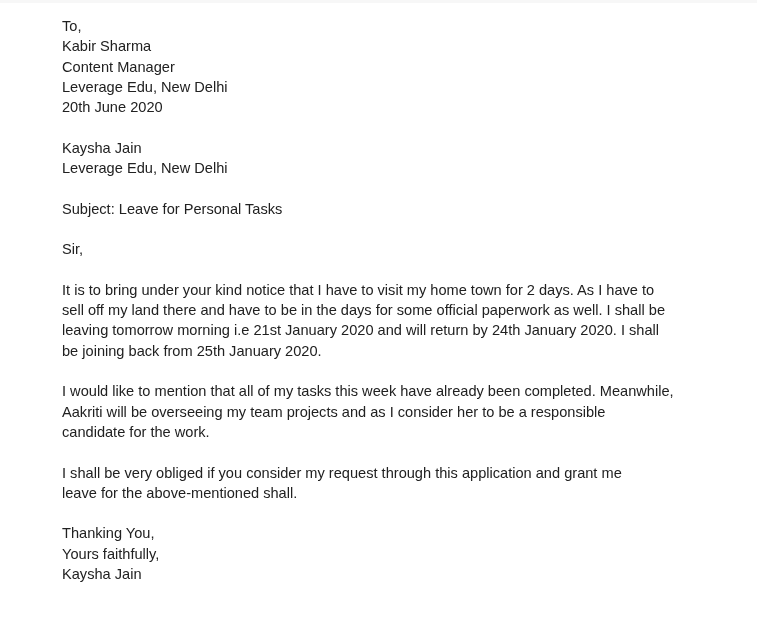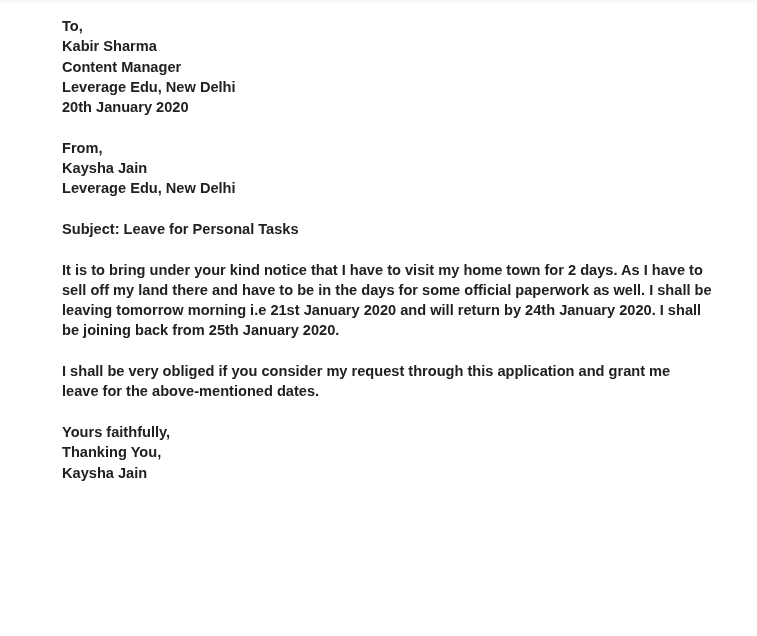--- a/index.html
+++ b/index.html
@@ -9,58 +9,65 @@
       font-family: "Liberation Sans", sans-serif;
       color: #212121;
     }
     .top-strip { height: 3px; background: #f7f7f7; }
     .letter {
       position: absolute; left: 62px; top: 16px;
       width: 640px;
       font-size: 14.6px; line-height: 20.3px;
     }
     .block { margin: 0 0 20.3px 0; }
-    .line { display: block; white-space: nowrap; font-weight: bold; }
+    .line { display: block; white-space: nowrap; }
   </style>
 </head>
 <body>
 
 <div class="top-strip"></div>
 
 <div class="letter">
   <div class="block">
     <span class="line">To,</span>
     <span class="line">Kabir Sharma</span>
     <span class="line">Content Manager</span>
     <span class="line">Leverage Edu, New Delhi</span>
-    <span class="line">20th January 2020</span>
+    <span class="line">20th June 2020</span>
   </div>
 
   <div class="block">
-    <span class="line">From,</span>
     <span class="line">Kaysha Jain</span>
     <span class="line">Leverage Edu, New Delhi</span>
   </div>
 
   <div class="block">
     <span class="line">Subject: Leave for Personal Tasks</span>
   </div>
 
+  <div class="block">
+    <span class="line">Sir,</span>
+  </div>
 
   <div class="block">
     <span class="line">It is to bring under your kind notice that I have to visit my home town for 2 days. As I have to</span>
     <span class="line">sell off my land there and have to be in the days for some official paperwork as well. I shall be</span>
     <span class="line">leaving tomorrow morning i.e 21st January 2020 and will return by 24th January 2020. I shall</span>
     <span class="line">be joining back from 25th January 2020.</span>
   </div>
 
+  <div class="block">
+    <span class="line">I would like to mention that all of my tasks this week have already been completed. Meanwhile,</span>
+    <span class="line">Aakriti will be overseeing my team projects and as I consider her to be a responsible</span>
+    <span class="line">candidate for the work.</span>
+  </div>
 
   <div class="block">
     <span class="line">I shall be very obliged if you consider my request through this application and grant me</span>
-    <span class="line">leave for the above-mentioned dates.</span>
+    <span class="line">leave for the above-mentioned shall.</span>
   </div>
 
   <div class="block">
+    <span class="line">Thanking You,</span>
     <span class="line">Yours faithfully,</span>
-    <span class="line">Thanking You,</span>
     <span class="line">Kaysha Jain</span>
   </div>
 </div>
 
 </body></html>

